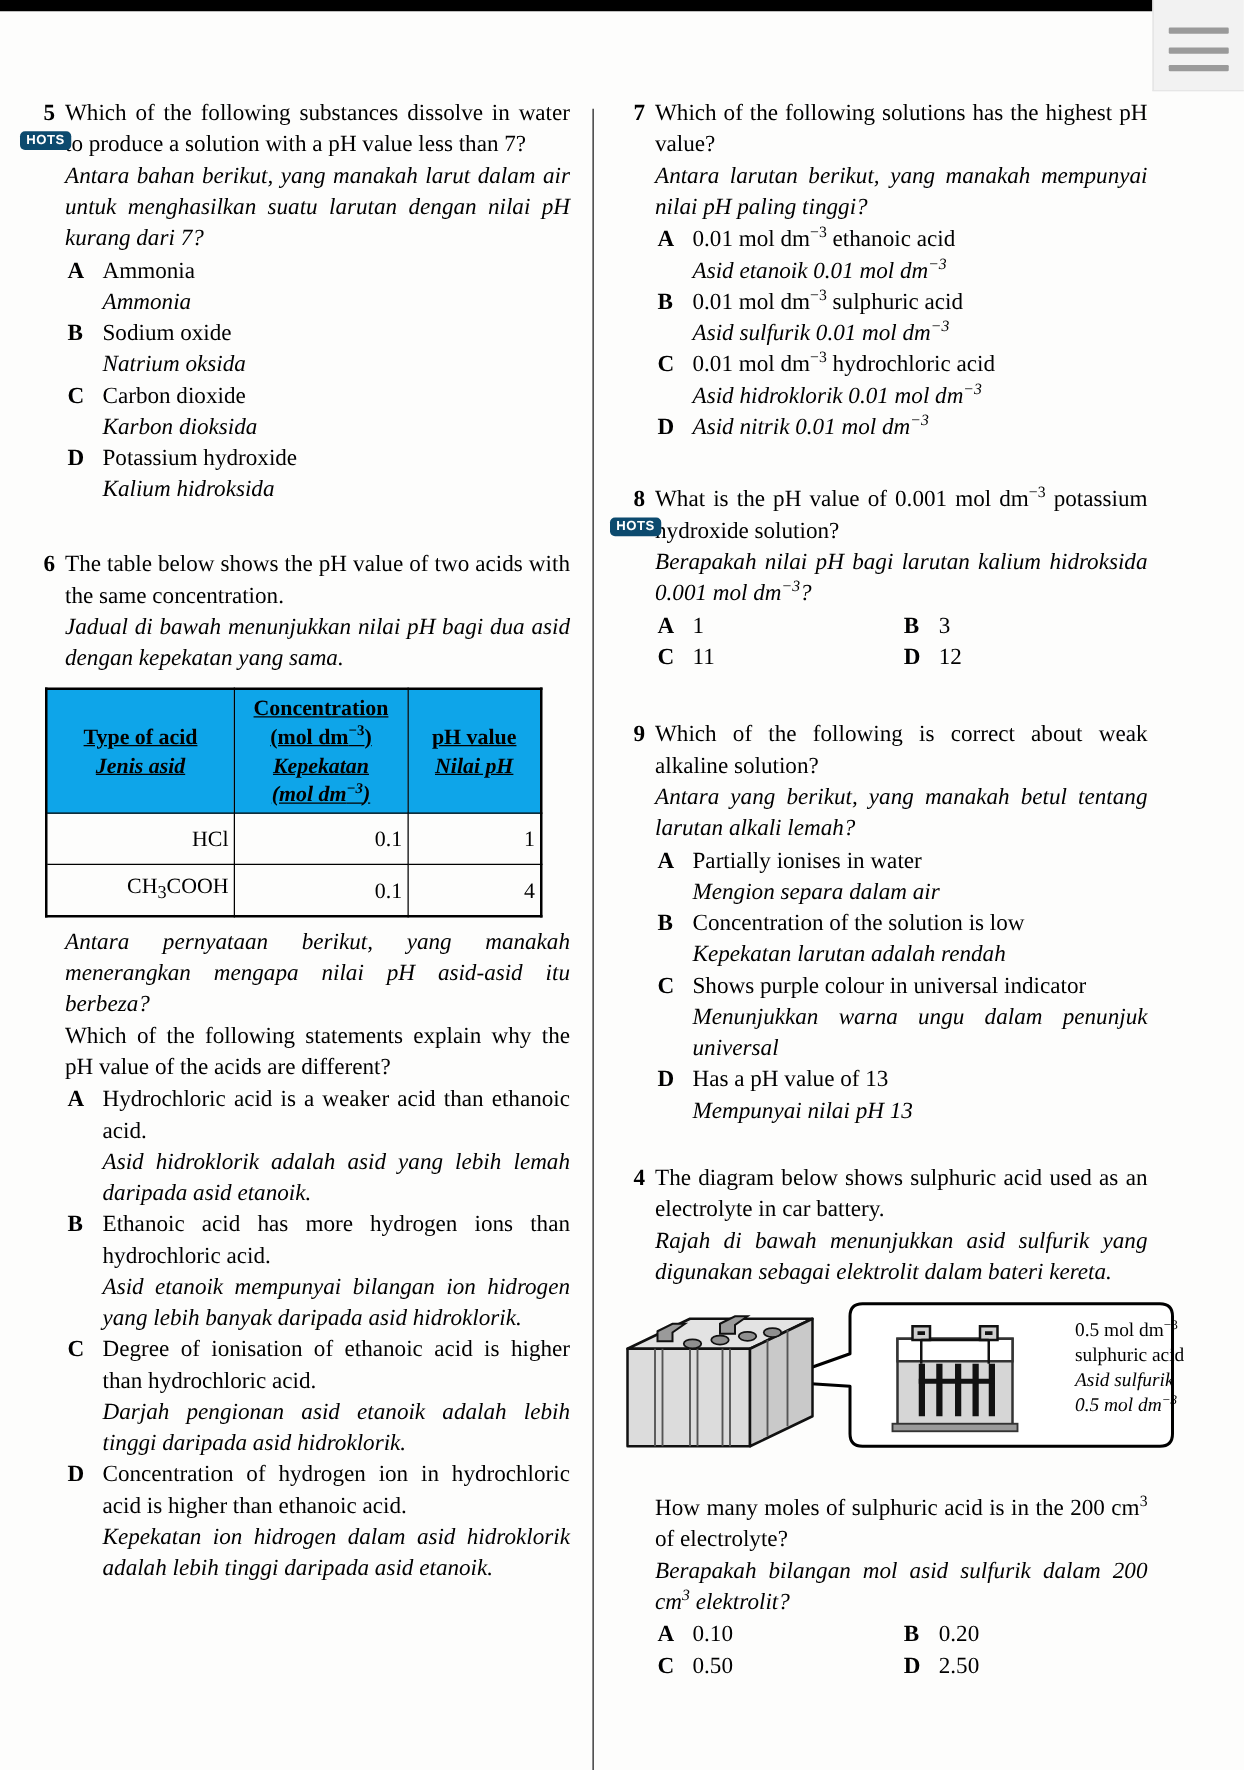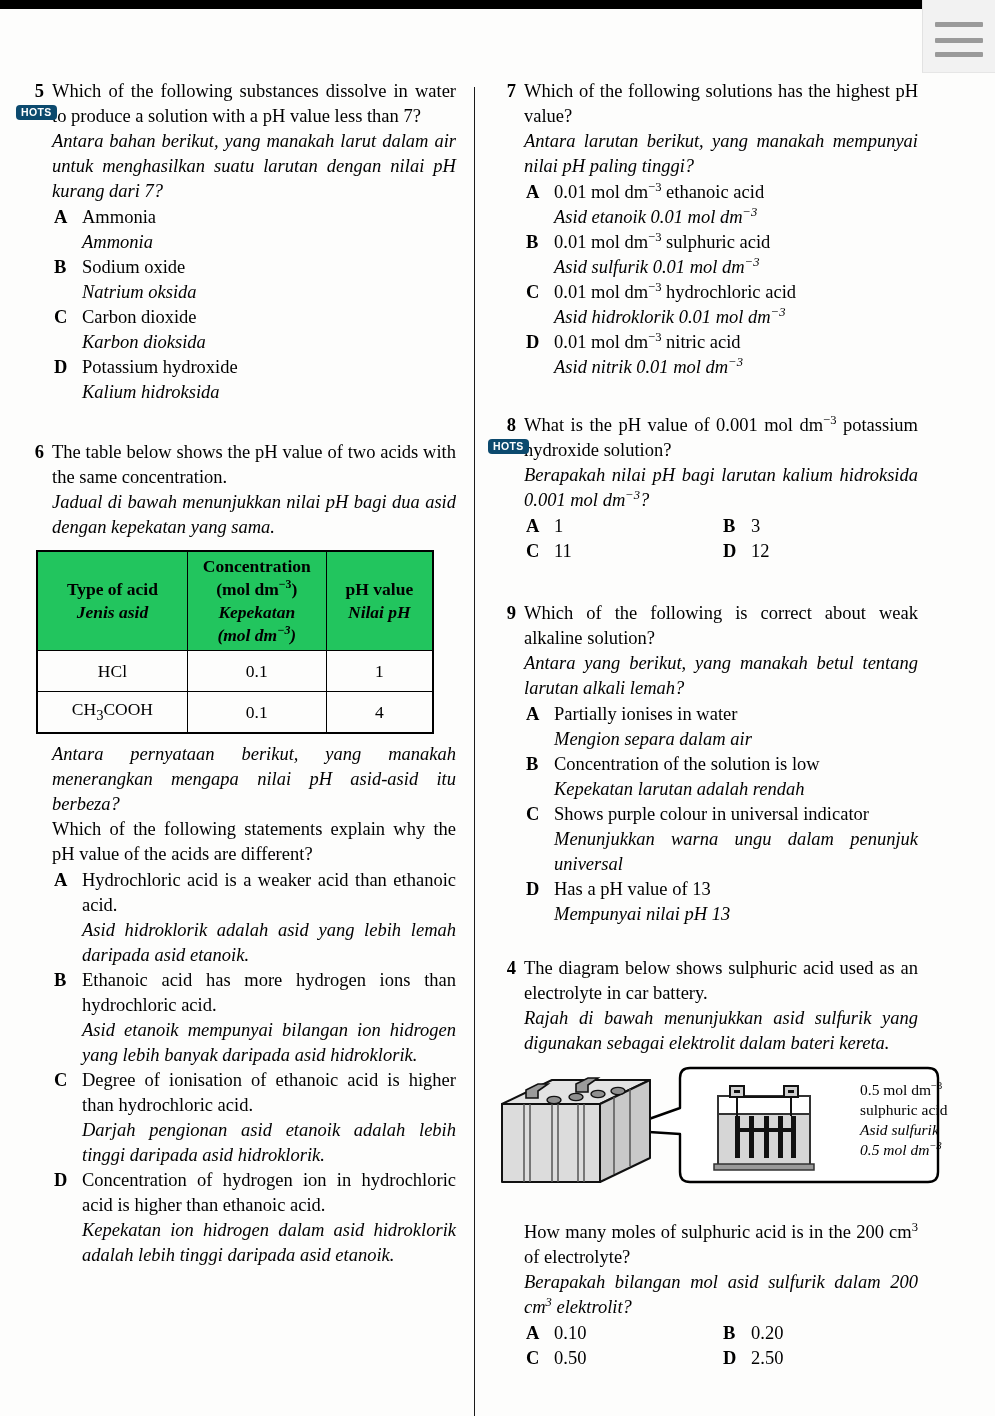--- a/index.html
+++ b/index.html
@@ -80,23 +80,23 @@
 
   
   table.phtable{
     border-collapse:collapse;margin:10px 0 8px 18px;width:398px;
     border:2px solid #000;
   }
   table.phtable th, table.phtable td{
     border:1.5px solid #000;text-align:center;padding:3px 4px;
     font-size:17.5px;line-height:23px;
   }
-  table.phtable th{background:#22c55e;font-weight:bold;vertical-align:middle;}
+  table.phtable th{background:#0ea5e9;font-weight:bold;vertical-align:middle;text-decoration:underline;}
   table.phtable th .my{font-style:italic;font-weight:bold;}
-  table.phtable td{height:34px;}
+  table.phtable td{height:34px;text-align:right;}
   .c1{width:152px;} .c2{width:134px;} .c3{width:108px;}
 
   
   .figure{position:relative;height:150px;margin:8px 0 6px 0;}
   .figure svg{position:absolute;left:0;top:0;}
   .callout-text{
     position:absolute;left:330px;top:16px;width:128px;
     font-size:15.5px;line-height:20px;margin-left:40px;
   }
   .callout-text .my{font-style:italic;}
@@ -237,21 +237,20 @@
               <div class="en nojust">0.01 mol dm<sup>−3</sup> sulphuric acid</div>
               <div class="my nojust">Asid sulfurik 0.01 mol dm<sup>−3</sup></div>
             </div>
             <div class="opt">
               <span class="lab">C</span>
               <div class="en nojust">0.01 mol dm<sup>−3</sup> hydrochloric acid</div>
               <div class="my nojust">Asid hidroklorik 0.01 mol dm<sup>−3</sup></div>
             </div>
             <div class="opt">
               <span class="lab">D</span>
-              <div class="en nojust">0.01 mol dm<sup>−3</sup> nitric acid</div>
               <div class="my nojust">Asid nitrik 0.01 mol dm<sup>−3</sup></div>
             </div>
           </div>
         </div>
       </div>
 
       <div style="height:20px"></div>
 
       <div class="q">
         <div class="qnum">8</div>

